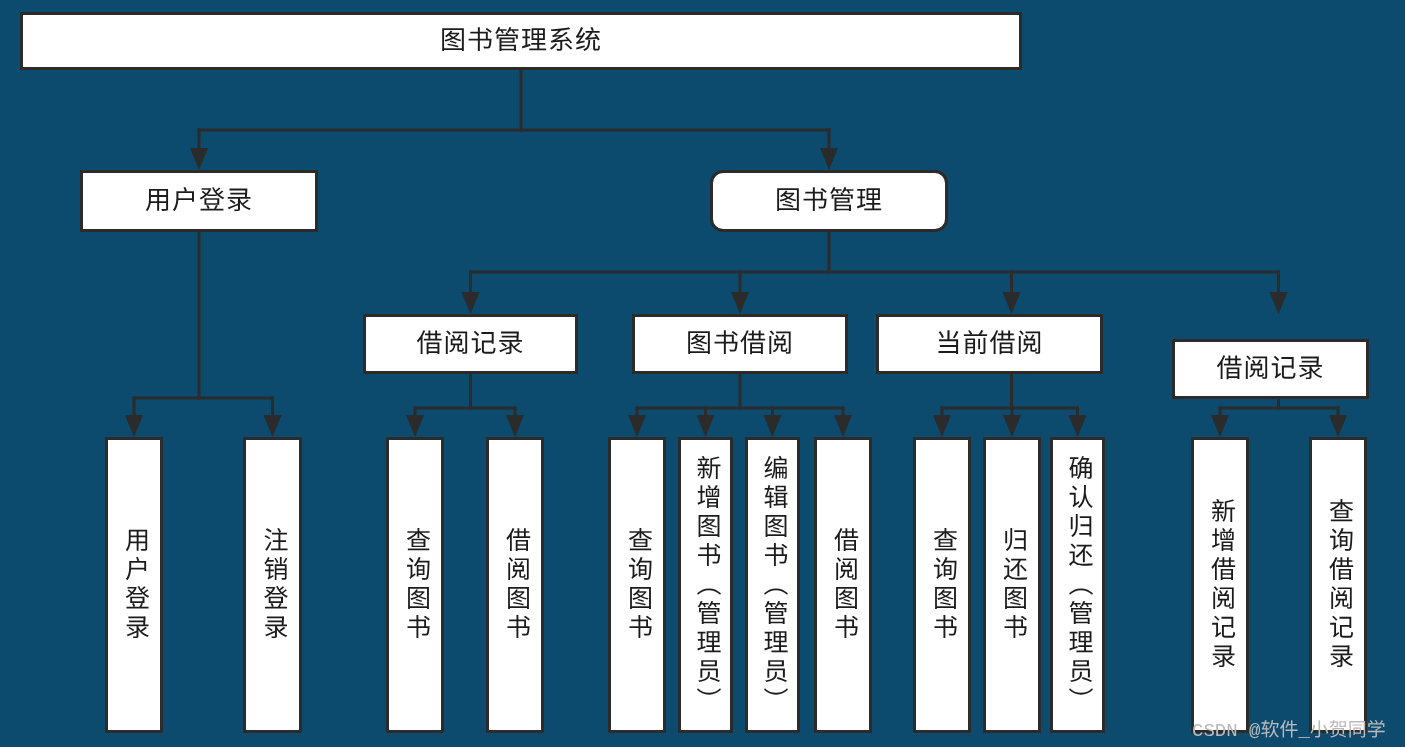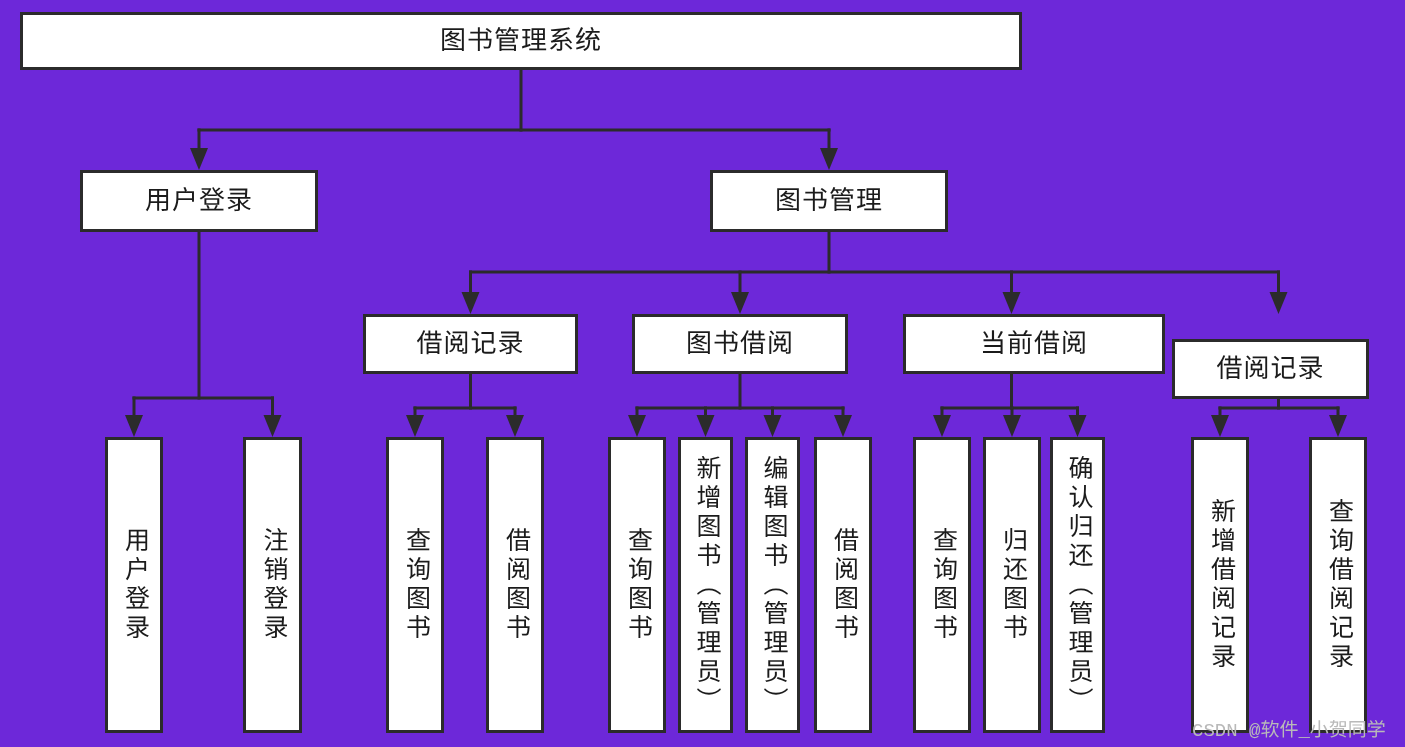--- a/index.html
+++ b/index.html
@@ -8,21 +8,21 @@
     padding: 0;
     background: #ffffff;
   }
   body {
     font-family: "DejaVu Sans", "Liberation Sans", sans-serif;
   }
   #diagram-root {
     position: relative;
     width: 1405px;
     height: 747px;
-    background: #6d28d9;
+    background: #0c4a6e;
     overflow: hidden;
   }
   #edge-layer {
     position: absolute;
     left: 0;
     top: 0;
     width: 1405px;
     height: 747px;
     pointer-events: none;
   }
@@ -128,31 +128,31 @@
       <polygon points="1329,415 1347,415 1338,437" fill="#2b2b2b"></polygon>
     </svg>
 
   <div class="node root" style="left: 20px; top: 12px; width: 1002px; height: 58px;">
     <span class="node-label">图书管理系统</span>
   </div>
 
   <div class="node level1" style="left: 80px; top: 170px; width: 238px; height: 62px;">
     <span class="node-label">用户登录</span>
   </div>
-  <div class="node level1" style="left: 710px; top: 170px; width: 238px; height: 62px;">
+  <div class="node level1" style="left: 710px; top: 170px; width: 238px; height: 62px; border-radius: 13px;">
     <span class="node-label">图书管理</span>
   </div>
 
   <div class="node level2" style="left: 363px; top: 314px; width: 215px; height: 60px;">
     <span class="node-label">借阅记录</span>
   </div>
   <div class="node level2" style="left: 632px; top: 314px; width: 216px; height: 60px;">
     <span class="node-label">图书借阅</span>
   </div>
-  <div class="node level2" style="left: 903px; top: 314px; width: 262px; height: 60px;">
+  <div class="node level2" style="left: 876px; top: 314px; width: 227px; height: 60px;">
     <span class="node-label">当前借阅</span>
   </div>
   <div class="node level2" style="left: 1172px; top: 330px; width: 197px; height: 60px; margin-top: 9px;">
     <span class="node-label">借阅记录</span>
   </div>
 
   <div class="node leaf" style="left: 105px; top: 437px; width: 58px; height: 296px;">
     <span class="node-label">用户登录</span>
   </div>
   <div class="node leaf" style="left: 243px; top: 437px; width: 59px; height: 296px;">

